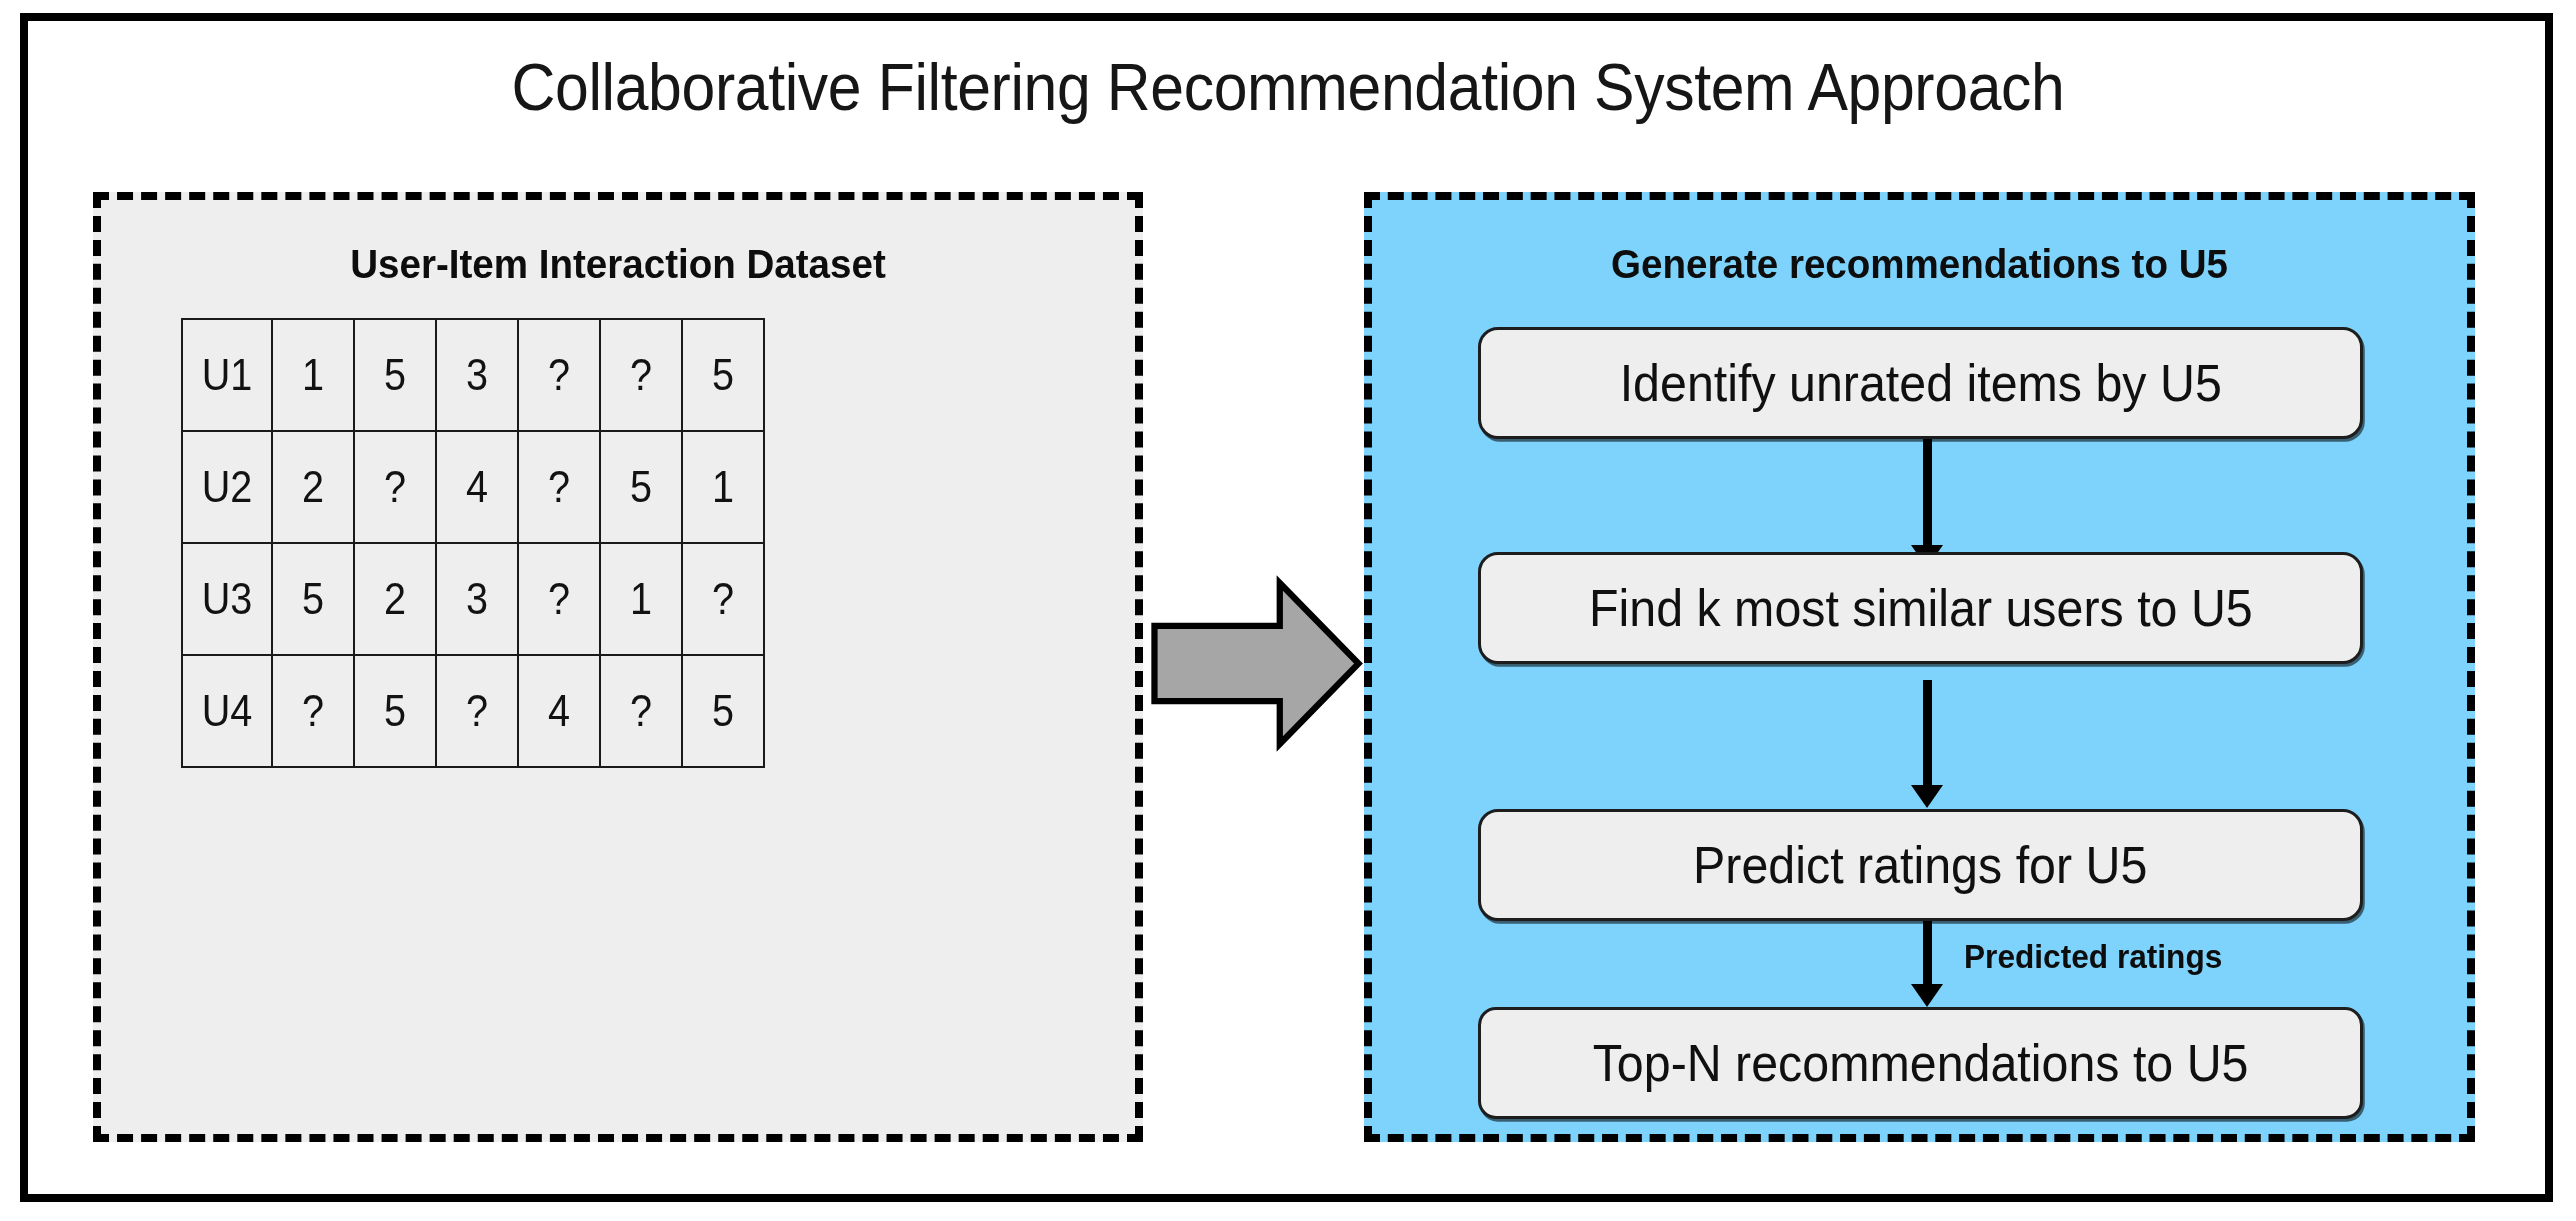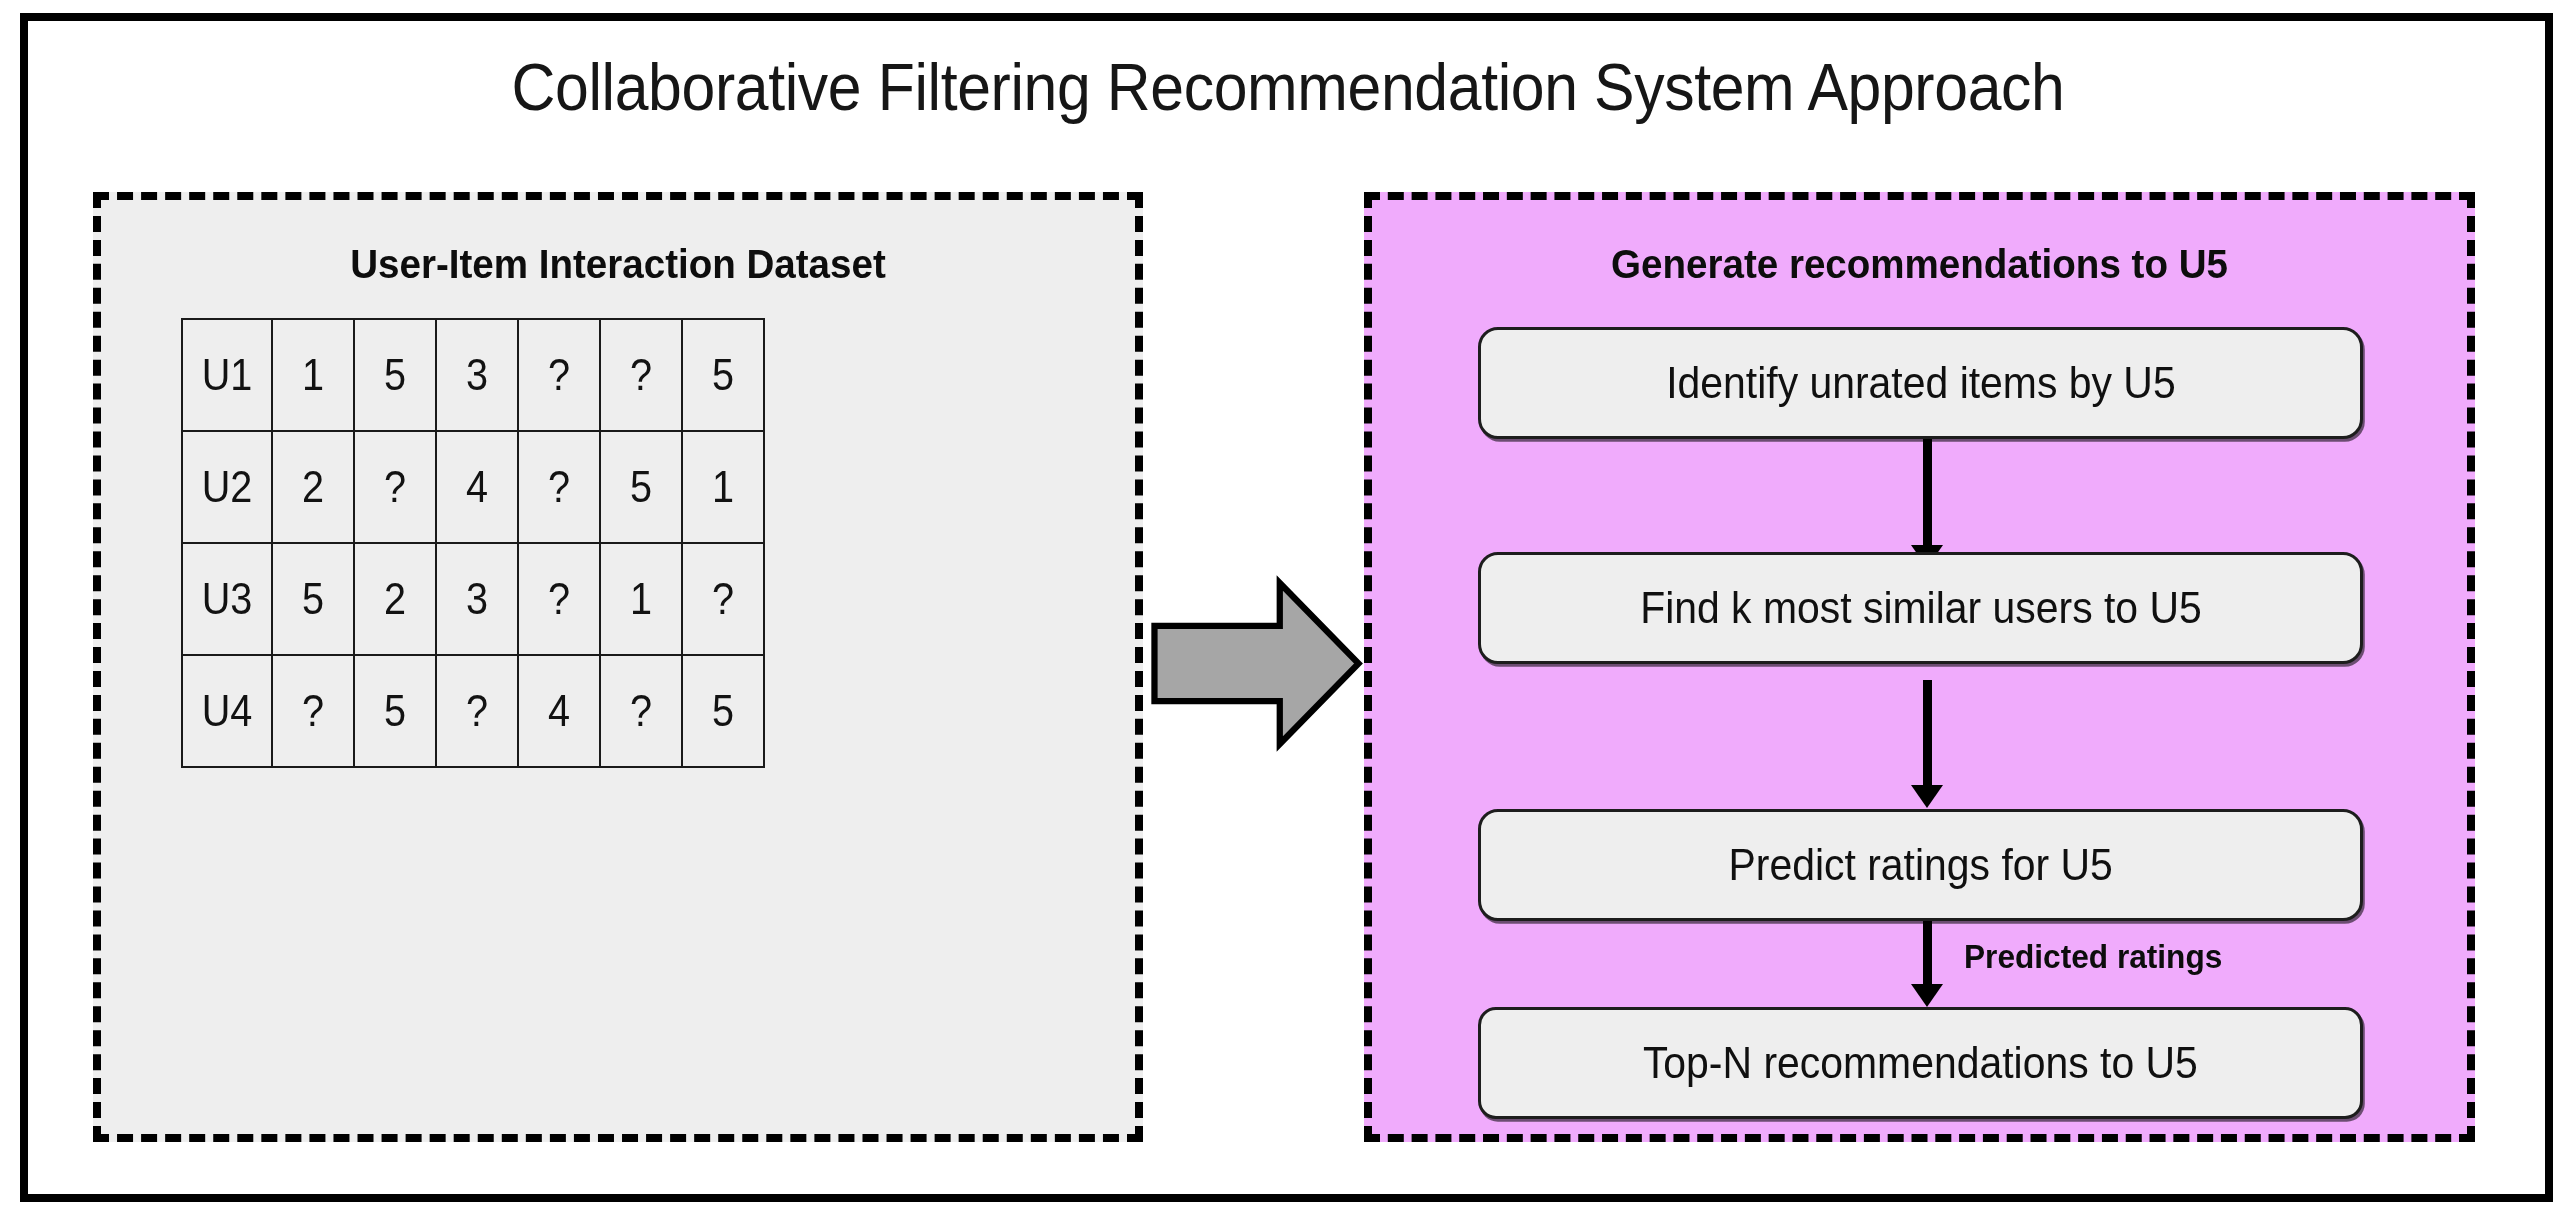--- a/index.html
+++ b/index.html
@@ -46,21 +46,21 @@
     border:8px dashed #000000;
   }
   .panel-left{
     left:93px; top:192px;
     width:1050px; height:950px;
     background:#eeeeee;
   }
   .panel-right{
     left:1364px; top:192px;
     width:1111px; height:950px;
-    background:#f0abfc;
+    background:#7dd3fc;
   }
 
   .panel-heading{
     position:absolute;
     left:0; width:100%;
     text-align:center;
     font-size:41px;
     font-weight:700;
     color:#0d0d0d;
     transform:scaleX(0.94);
@@ -103,21 +103,21 @@
     position:absolute;
     left:106px;
     width:885px;
     height:112px;
     background:#eeeeee;
     border:3.6px solid #1d1d1d;
     border-radius:20px;
     display:flex;
     align-items:center;
     justify-content:center;
-    font-size:44px;
+    font-size:52px;
     font-weight:400;
     color:#101010;
     box-shadow:1.8px 2.7px 0 rgba(0,0,0,0.55);
   }
   .flow-box span{ transform:scaleX(0.93); display:inline-block; }
 
   .box1{ top:127px; }
   .box2{ top:352px; }
   .box3{ top:609px; }
   .box4{ top:807px;border-radius:18px; }

